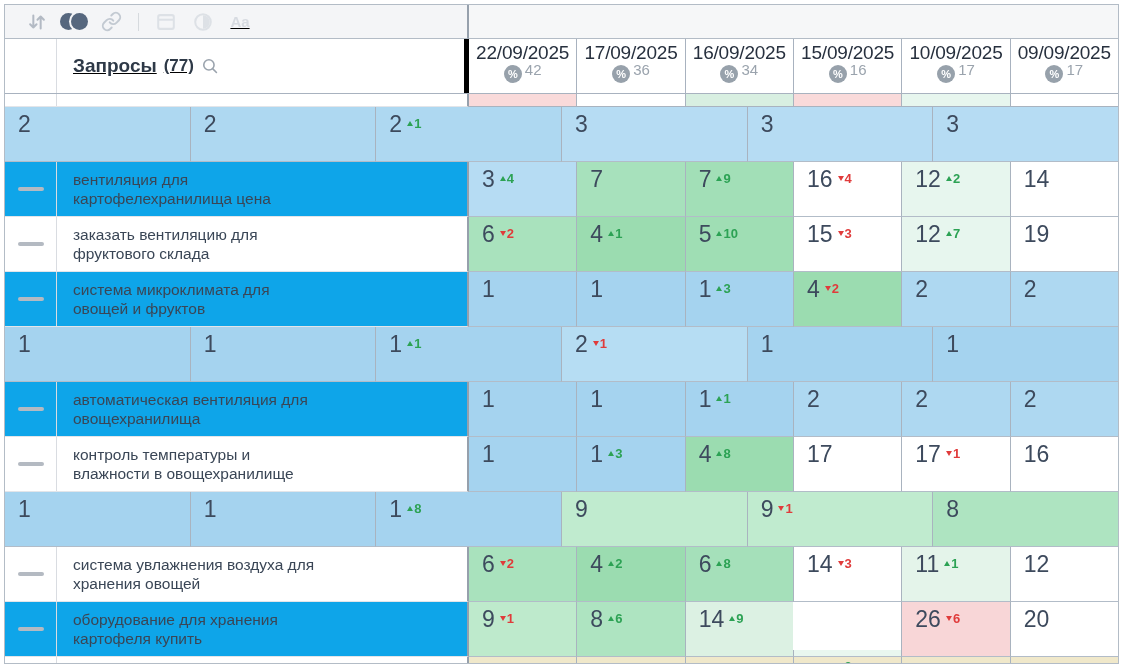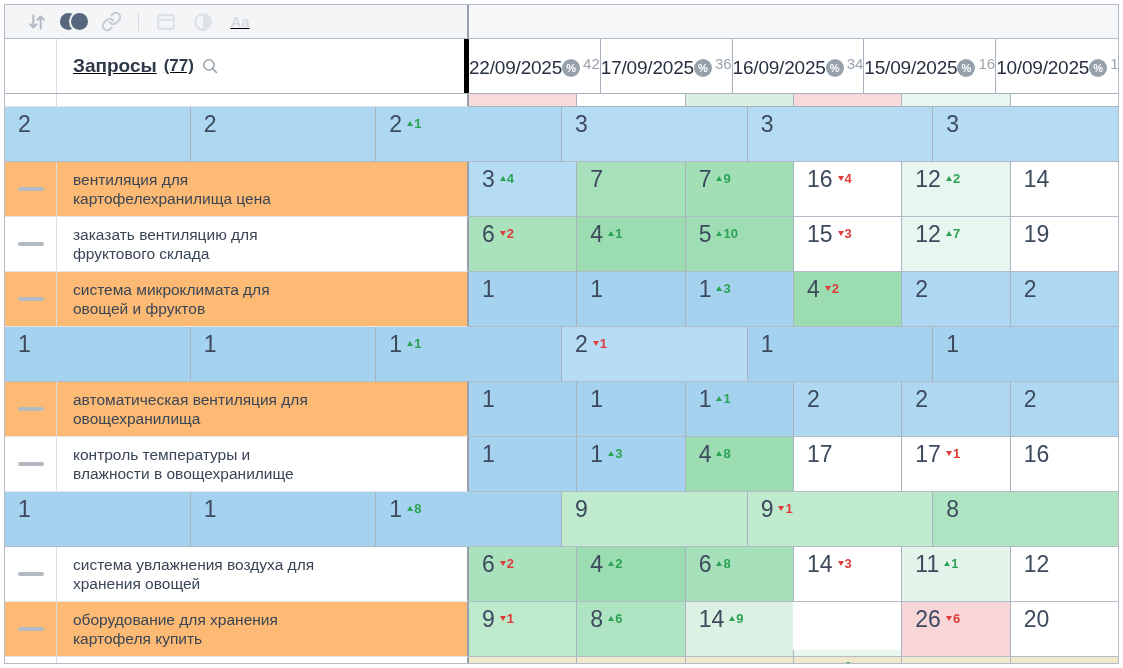--- a/index.html
+++ b/index.html
@@ -19,42 +19,42 @@
   .aa-label { font-size:15px; font-weight:bold; color:#d7dbe1; }
 
   
   .header-row { height:55px; flex:none; display:flex; border-bottom:1px solid #a8b2bf; background:#fff; }
   .hdr-left { width:464px; flex:none; display:flex; border-right:5px solid #000000;text-decoration:underline; }
   .hdr-handle { width:52px; flex:none; border-right:1px solid #d9dce1; }
   .hdr-queries { flex:1; display:flex; align-items:center; padding-left:16px; gap:7px; }
   .q-title { font-size:19px; font-weight:bold; color:#2e3947; }
   .q-count { font-size:17px; font-weight:bold; color:#2e3947; }
   .hdr-dates { flex:1; display:flex; }
-  .date-col { flex:1; border-left:1px solid #a8b2bf; display:flex; align-items:center; padding-top:3px; }
+  .date-col { flex:1; border-left:1px solid #a8b2bf; display:flex; flex-direction:column; align-items:center; padding-top:3px; }
   .date-col.first { border-left:none; }
   .d-date { font-size:19px; color:#27303e; letter-spacing:-0.2px; }
   .d-badge { display:flex; align-items:flex-start; margin-top:1px; }
   .pct-circle { width:18px; height:18px; border-radius:50%; background:#97a1ab; color:#fff; font-size:11px; font-weight:bold; display:flex; align-items:center; justify-content:center; }
   .pct-val { font-size:15px; color:#9aa3ad; margin-left:3px; transform:translateY(-4px); }
 
   
   .body { flex:1; display:flex; flex-direction:column; overflow:hidden; }
   .strip-row { height:13px; flex:none; display:flex; }
   .strip-left { width:464px; flex:none; background:#fff; border-right:2px solid #96a0ac; border-bottom:1px solid #e3e5e9; display:flex; }
   .strip-left .h { width:52px; border-right:1px solid #d9dce1; }
   .strip-cells { flex:1; display:flex; }
   .strip-cell { flex:1; border-left:1px solid #a9b3bf; border-bottom:1px solid #a9b3bf; }
   .strip-cell.first { border-left:none; }
   .strip-row.bottom { flex:1; min-height:4px; }
   .strip-row.bottom .strip-left { border-bottom:none; }
   .strip-row.bottom .strip-cell { border-bottom:none; }
 
   .t-row { height:55px; flex:none; display:flex; }
   .t-row .left { width:464px; flex:none; display:flex; border-right:2px solid #96a0ac; border-bottom:1px solid #e3e5e9; background:#fff; }
-  .t-row .left.alt { background:#fdba74; }
+  .t-row .left.alt { background:#0ea5e9; }
   .handle-cell { width:52px; flex:none; border-right:1px solid #d9dce1; display:flex; align-items:center; justify-content:center; }
   .dash { width:26px; height:4px; border-radius:2px; background:#b4bac2; }
   .kw-cell { flex:1; display:flex; align-items:center; padding-left:16px; padding-right:8px; font-size:15.5px; color:#3a4656; line-height:19px; white-space:pre-line; }
   .row-data { flex:1; display:flex; }
   .cell { flex:1; border-left:1px solid #a9b3bf; border-bottom:1px solid #b2bcc8; padding:4px 0 0 13px; font-size:23px; color:#3d4a5d; background:#fff; }
   .cell.first { border-left:none; }
   .delta { font-size:13px; font-weight:bold; margin-left:5px; position:relative; top:-6px; display:inline-flex; align-items:center; gap:1px; }
   .delta.up { color:#2ca254; }
   .delta.down { color:#e03b3b; }
   .tri { width:0; height:0; display:inline-block; }

